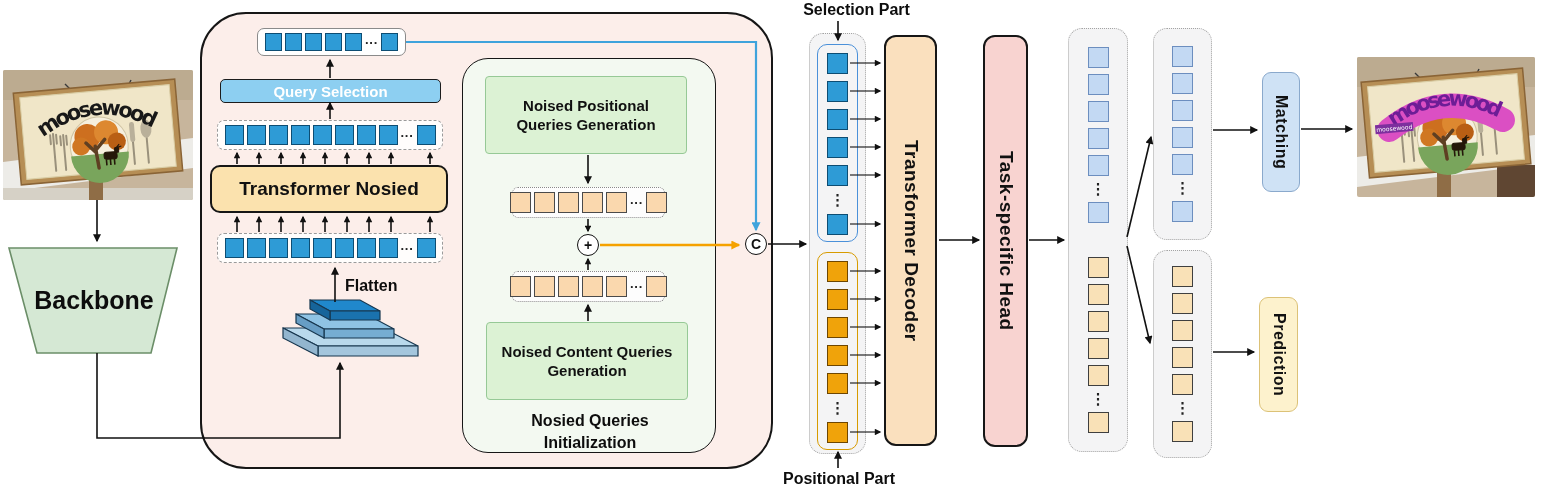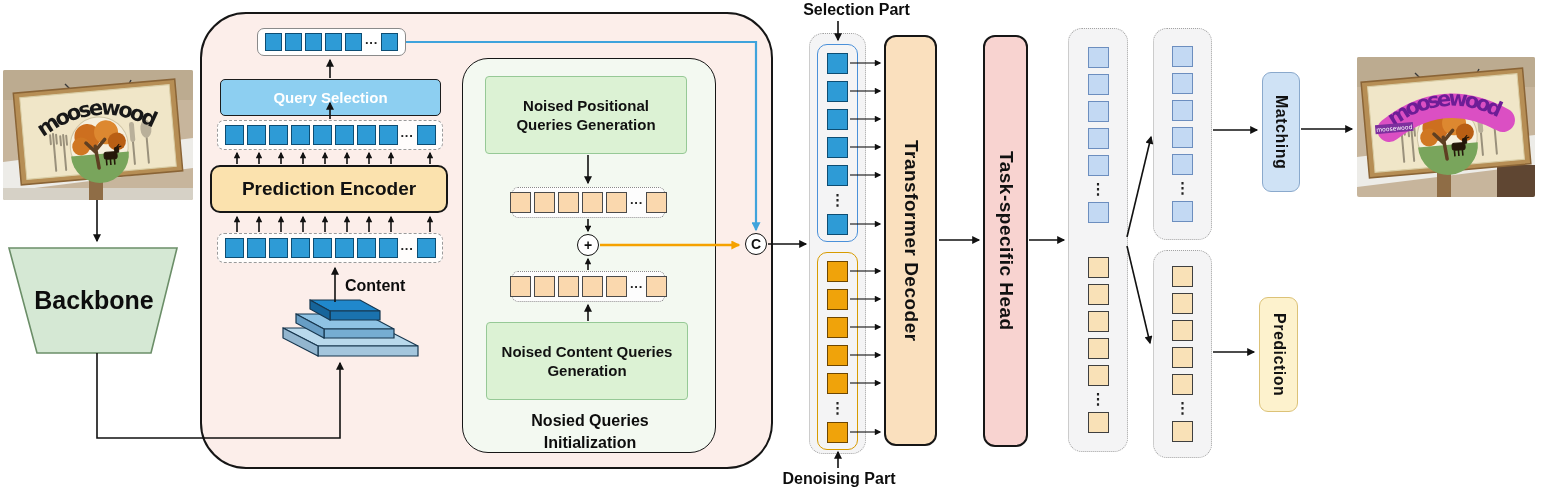--- a/index.html
+++ b/index.html
@@ -126,51 +126,51 @@
   <div class="abs hrow solid small" style="left:257px;top:28px;width:149px;height:28px;">
       <span class="sq sq-blue"></span>
       <span class="sq sq-blue"></span>
       <span class="sq sq-blue"></span>
       <span class="sq sq-blue"></span>
       <span class="sq sq-blue"></span>
       <span class="dots ">···</span>
       <span class="sq sq-blue"></span>
     </div>
 
-  <div class="abs qs-bar" style="left:220px;top:79px;width:221px;height:37px;">Query Selection</div>
+  <div class="abs qs-bar" style="left:220px;top:79px;width:221px;height:24px;">Query Selection</div>
 
   <div class="abs hrow" style="left:217px;top:120px;width:226px;height:30px;">
       <span class="sq sq-blue"></span>
       <span class="sq sq-blue"></span>
       <span class="sq sq-blue"></span>
       <span class="sq sq-blue"></span>
       <span class="sq sq-blue"></span>
       <span class="sq sq-blue"></span>
       <span class="sq sq-blue"></span>
       <span class="sq sq-blue"></span>
       <span class="dots ">···</span>
       <span class="sq sq-blue"></span>
     </div>
 
-  <div class="abs tan-box" style="left:210px;top:165px;width:238px;height:48px;">Prediction Encoder</div>
+  <div class="abs tan-box" style="left:210px;top:165px;width:238px;height:48px;">Transformer Nosied</div>
 
   <div class="abs hrow" style="left:217px;top:233px;width:226px;height:30px;">
       <span class="sq sq-blue"></span>
       <span class="sq sq-blue"></span>
       <span class="sq sq-blue"></span>
       <span class="sq sq-blue"></span>
       <span class="sq sq-blue"></span>
       <span class="sq sq-blue"></span>
       <span class="sq sq-blue"></span>
       <span class="sq sq-blue"></span>
       <span class="dots ">···</span>
       <span class="sq sq-blue"></span>
     </div>
 
-  <div class="abs lbl" style="left:345px;top:277px;font-size:16px;">Content</div>
+  <div class="abs lbl" style="left:345px;top:277px;font-size:16px;">Flatten</div>
 
   <svg class="abs" style="left:268px;top:298px;" width="162" height="62" viewBox="0 0 162 62">
     <g stroke="#17374f" stroke-width="1.2">
       <polygon points="15,30 115,30 150,48 50,48" fill="#b9d9ec"></polygon>
       <polygon points="50,48 150,48 150,58 50,58" fill="#a4c6dd"></polygon>
       <polygon points="15,30 50,48 50,58 15,40" fill="#93b6cf"></polygon>
       <polygon points="28,16 98,16 126,31 56,31" fill="#8fc3e4"></polygon>
       <polygon points="56,31 126,31 126,40 56,40" fill="#76add2"></polygon>
       <polygon points="28,16 56,31 56,40 28,25" fill="#679dc4"></polygon>
       <polygon points="42,2 92,2 112,13 62,13" fill="#2088cc"></polygon>
@@ -229,21 +229,21 @@
   <div class="abs vgroup dn-border" style="left:817px;top:252px;width:41px;height:198px;">
       <span class="sq sq-orange"></span>
       <span class="sq sq-orange"></span>
       <span class="sq sq-orange"></span>
       <span class="sq sq-orange"></span>
       <span class="sq sq-orange"></span>
       <span class="dots dots-v">⋮</span>
       <span class="sq sq-orange"></span>
     </div>
 
-  <div class="abs lbl" style="left:769px;top:470px;width:140px;font-size:16px;text-align:center;">Denoising Part</div>
+  <div class="abs lbl" style="left:769px;top:470px;width:140px;font-size:16px;text-align:center;">Positional Part</div>
 
   <div class="abs vbox" style="left:884px;top:35px;width:53px;height:411px;background:var(--decoder_fill);">
     <span class="vtext">Transformer Decoder</span>
   </div>
 
   <div class="abs vbox" style="left:983px;top:35px;width:45px;height:412px;background:var(--head_fill);">
     <span class="vtext">Task-specific Head</span>
   </div>
 
   <div class="abs dotcol col-flex" style="left:1068px;top:28px;width:60px;height:424px;">

